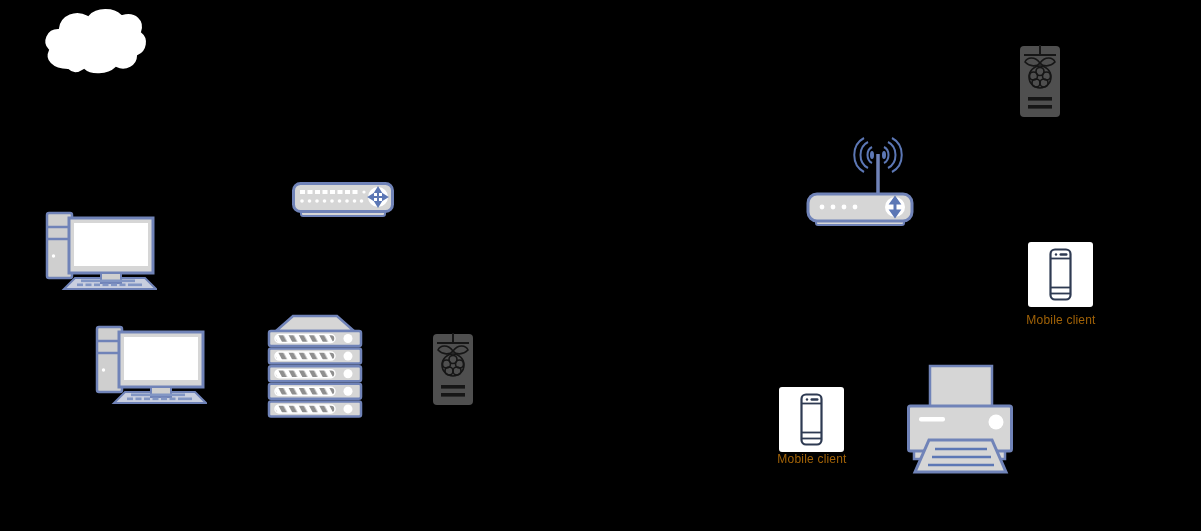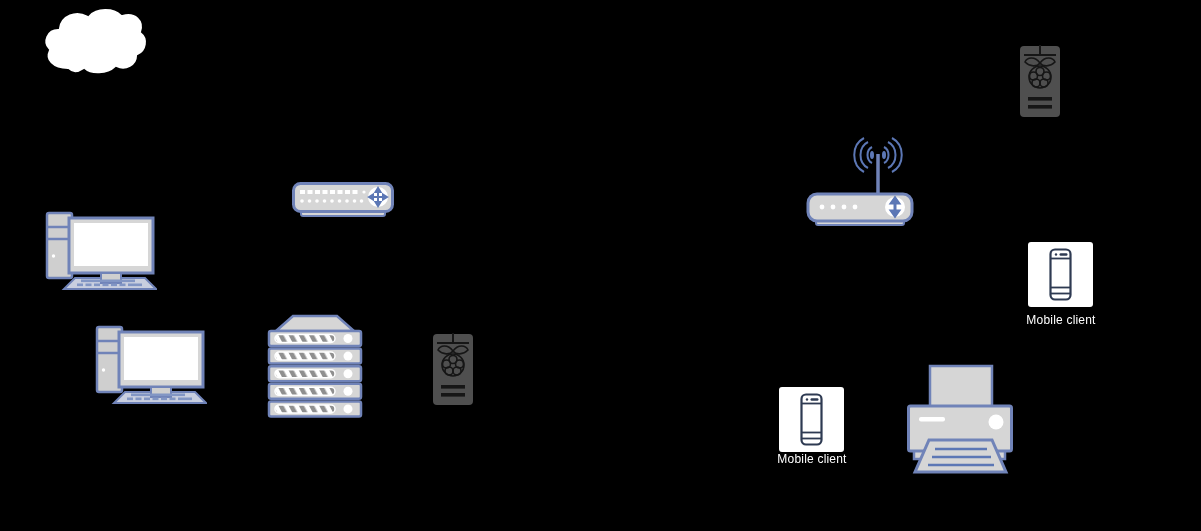--- a/index.html
+++ b/index.html
@@ -5,21 +5,21 @@
   html,body{margin:0;padding:0;background:#000;}
   #canvas{
     position:relative;width:1201px;height:531px;background:#000;overflow:hidden;
     font-family:"Liberation Sans", sans-serif;
   }
   .node{position:absolute;}
   .node svg{display:block;}
   .phone-card{background:#ffffff;border-radius:3px;}
   .node-label{
     position:absolute;text-align:center;font-size:12px;line-height:13px;
-    color:#ffffff;letter-spacing:0.2px;white-space:nowrap;
+    color:#a16207;letter-spacing:0.2px;white-space:nowrap;
   }
   
   #cloud       {left:38px;  top:6px;   width:112px; height:72px;}
   #switch      {left:292px; top:182px; width:102px; height:36px;}
   #pc1         {left:45px;  top:210px; width:112px; height:80px;}
   #pc2         {left:95px;  top:324px; width:112px; height:80px;}
   #server      {left:266px; top:311px; width:98px;  height:108px;}
   #rpi-mid     {left:432px; top:333px; width:42px;  height:73px;}
   #router      {left:806px; top:136px; width:112px; height:90px;}
   #rpi-top     {left:1019px;top:45px;  width:42px;  height:73px;}

